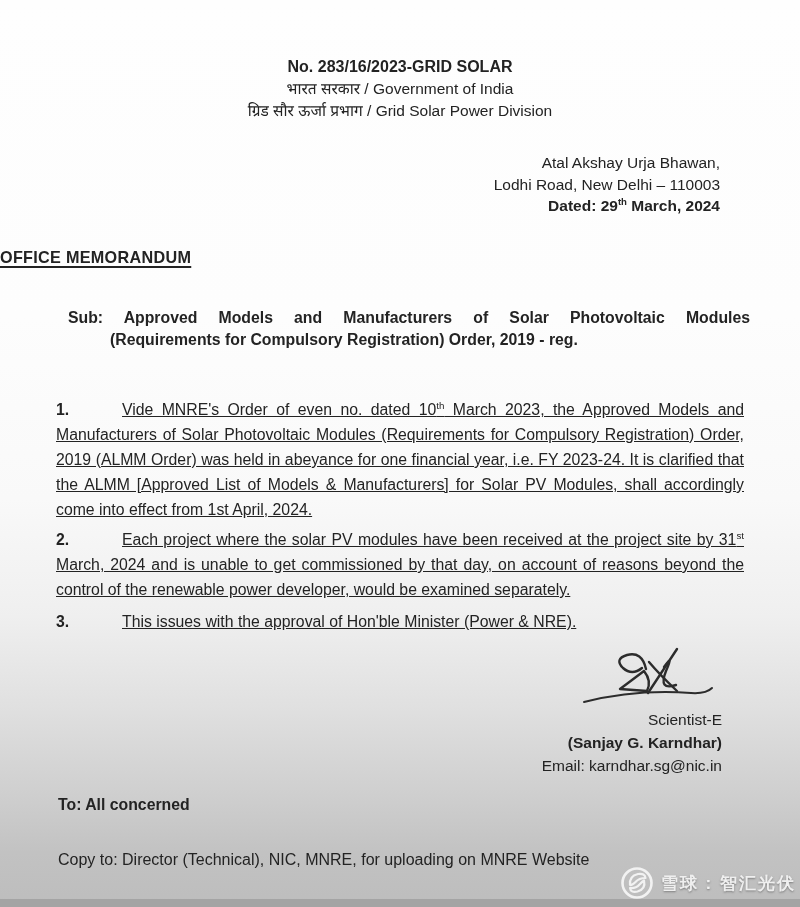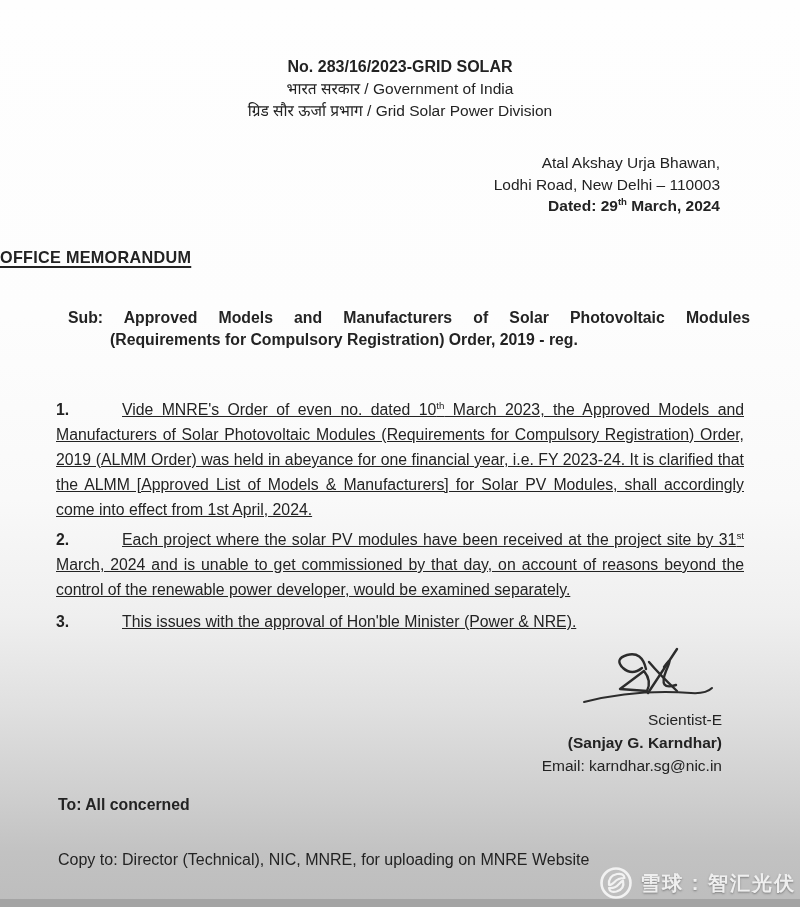--- a/index.html
+++ b/index.html
@@ -88,21 +88,21 @@
 
   .watermark {
     position: absolute;
     right: 4px; bottom: 7px;
     display: flex;
     align-items: center;
     gap: 7px;
     color: #efefef;
   }
   .watermark-text {
-    font-size: 20px;
+    font-size: 17px;
     font-weight: 600;
     letter-spacing: 2px;
     text-shadow: 0 1px 2px rgba(60,60,60,0.55), 0 0 1px rgba(255,255,255,0.4);
     white-space: nowrap;
   }
   .bottom-bar {
     position: absolute;
     left: 0; right: 0; bottom: 0;
     height: 8px;
     background: #a4a4a4;

